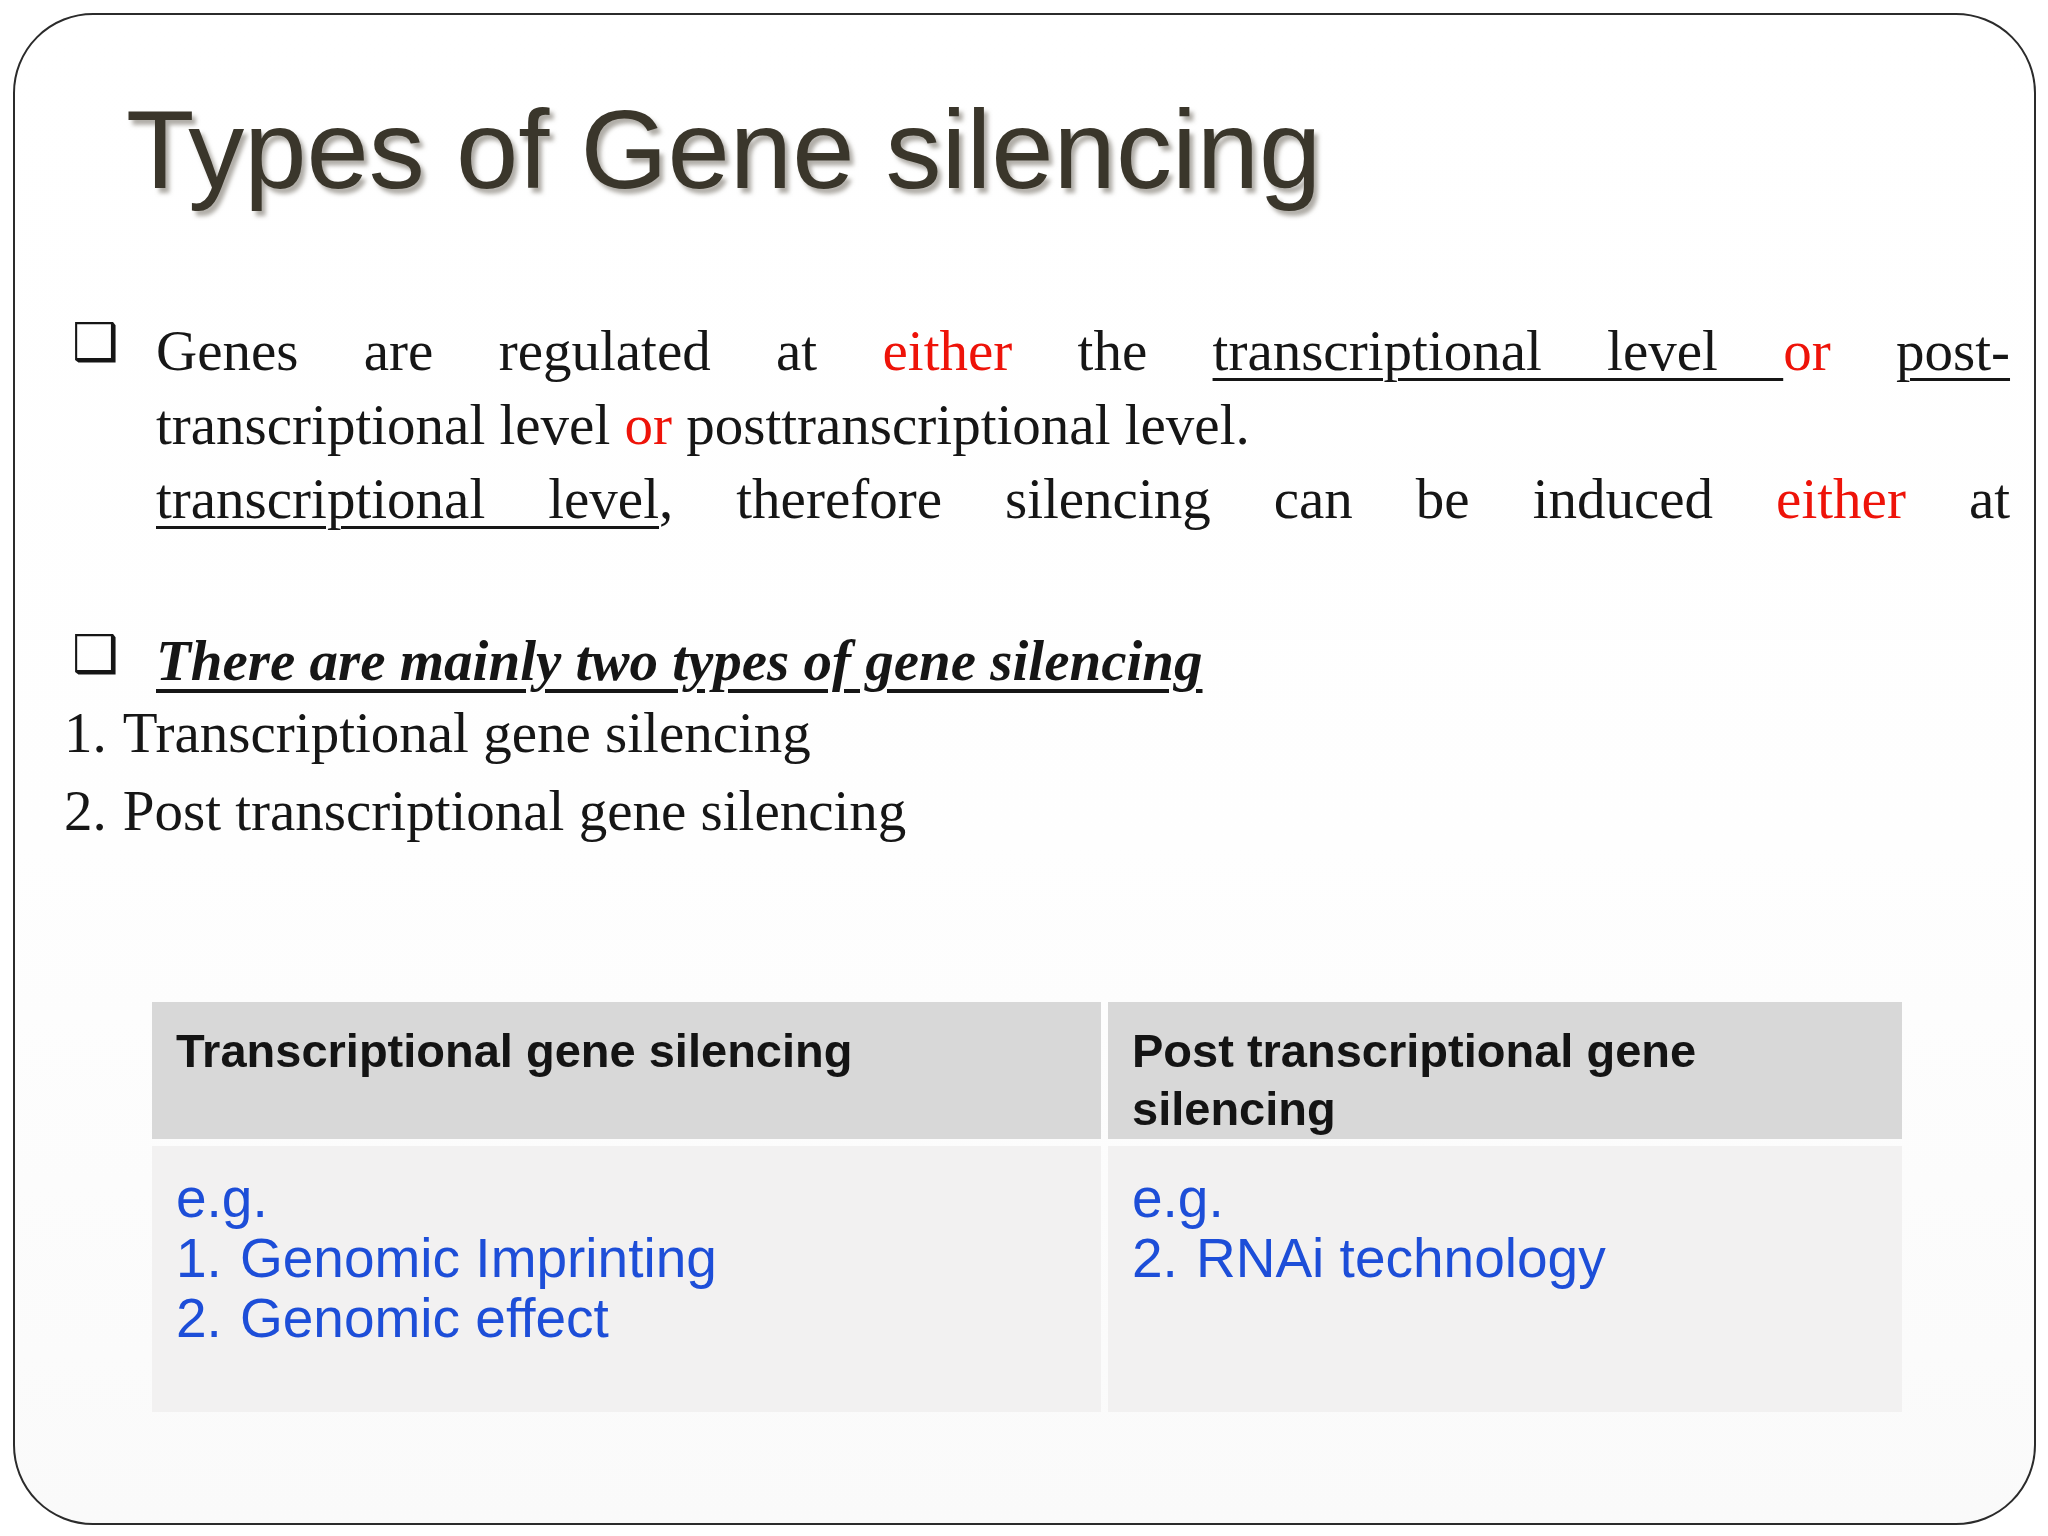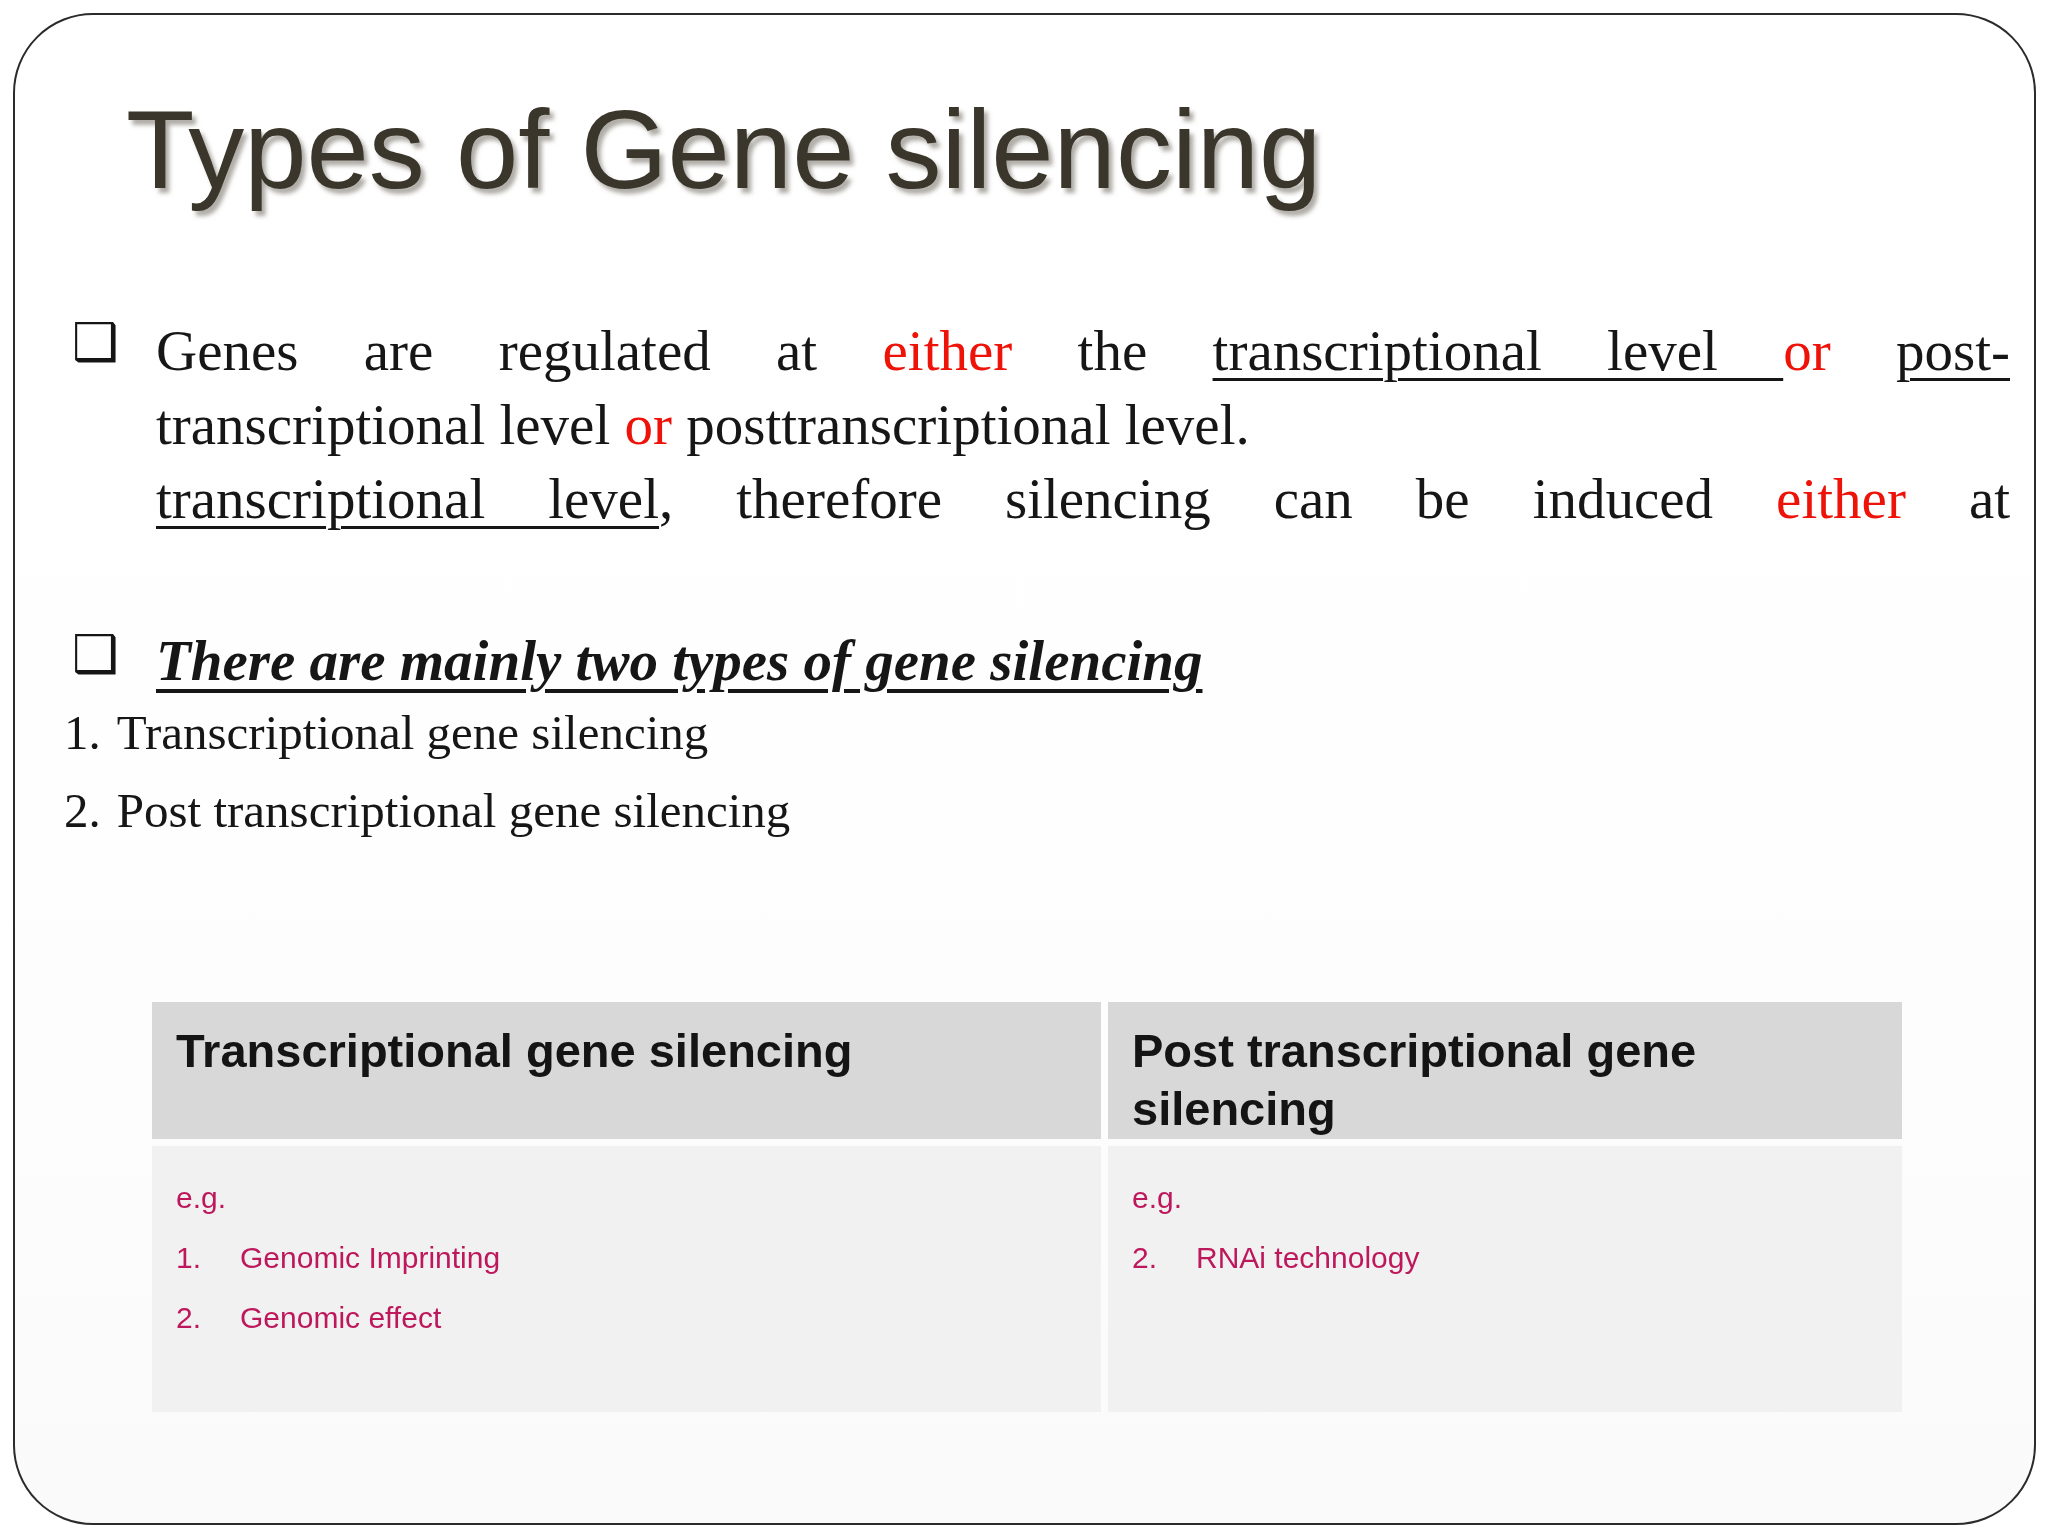--- a/index.html
+++ b/index.html
@@ -43,37 +43,37 @@
   .types-heading{
     position:absolute;left:156px;top:626px;width:1700px;
     font-size:57px;line-height:70px;
   }
   .types-heading .h-text{
     font-weight:bold;
     text-decoration:underline;text-decoration-thickness:4px;text-underline-offset:9px;font-style:italic;
   }
   .types-list{
     position:absolute;left:64px;top:694px;
-    font-size:49px;line-height:78px;
+    font-size:57px;line-height:78px;
   }
   .types-list .list-item{white-space:nowrap;}
   .types-list .num{display:inline-block;margin-right:16px;}
   
   .cmp-table{position:absolute;left:152px;top:1002px;width:1750px;height:410px;
     font-family:"Liberation Sans", sans-serif;}
   .cell{position:absolute;box-sizing:border-box;}
   .cell.header{
     background:var(--table_header_bg,#d8d8d8);
     font-weight:bold;font-size:47px;line-height:58px;
     padding:20px 24px 0 24px;color:#141414;
   }
   .cell.tbody{
     background:var(--table_body_bg,#f2f1f1);
-    font-size:30px;line-height:60px;
-    padding:22px 24px 0 24px;color:#be185d;
+    font-size:55px;line-height:60px;
+    padding:22px 24px 0 24px;color:#1d4ed8;
   }
   .hcell-left{left:0;top:0;width:949px;height:137px;}
   .hcell-right{left:956px;top:0;width:794px;height:137px;}
   .bcell-left{left:0;top:144px;width:949px;height:266px;}
   .bcell-right{left:956px;top:144px;width:794px;height:266px;}
   .cell-line{white-space:nowrap;}
   .cell-line .num{display:inline-block;width:64px;}
   .cell-line .num:empty{display:none;}
 </style>
 </head>

